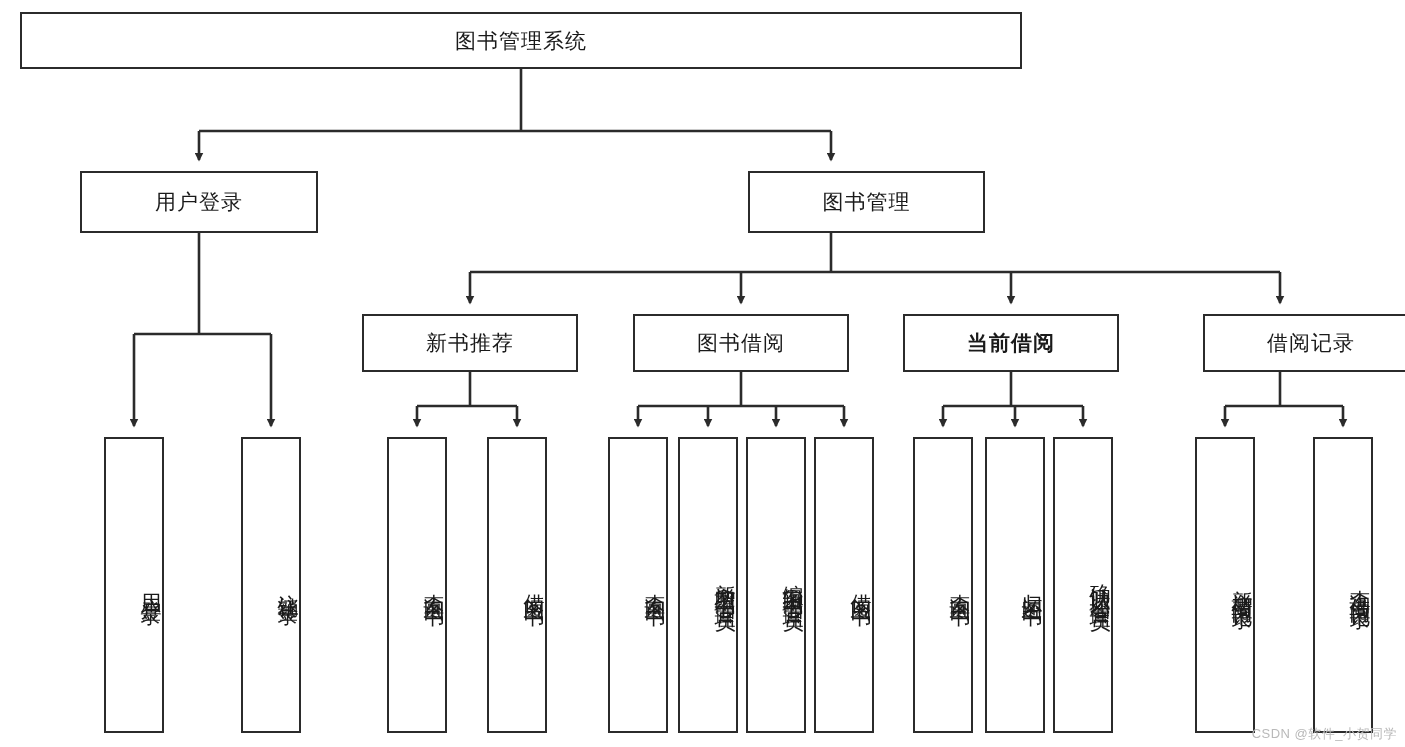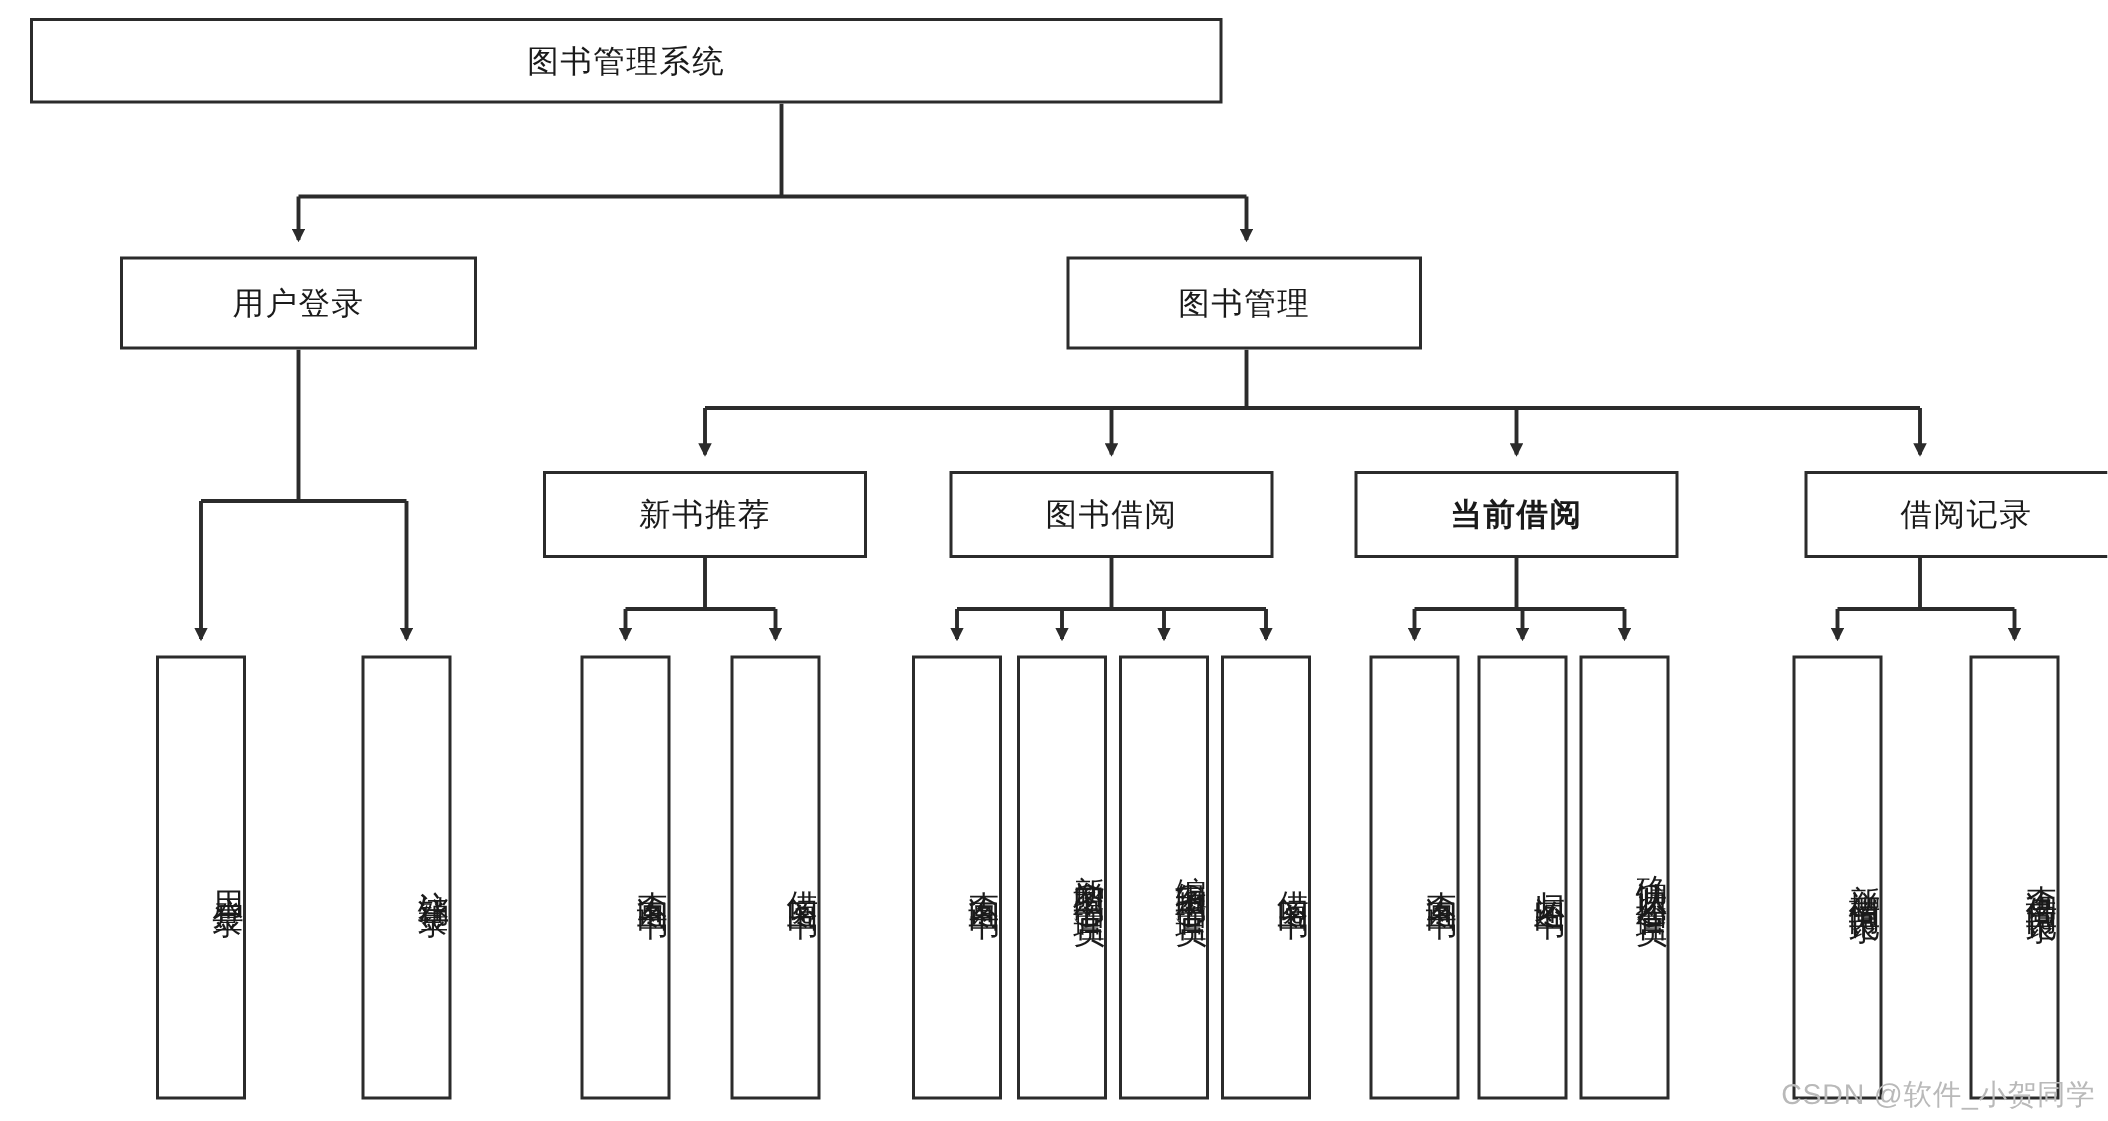--- a/index.html
+++ b/index.html
@@ -52,21 +52,21 @@
   }
   .node.vert .label {
     writing-mode: vertical-rl;
     text-orientation: upright;
     white-space: nowrap;
   }
   #watermark {
     position: absolute;
     right: 8px;
     bottom: 4px;
-    font-size: 19px;
+    font-size: 13px;
     color: #b9b9b9;
     letter-spacing: 0.5px;
     white-space: nowrap;
   }
 </style>
 </head>
 <body>
 
 <div id="canvas">
 
@@ -114,28 +114,28 @@
       <path d="M1015,406 L1015,426" marker-end="url(#arrowhead)"></path>
       <path d="M1083,406 L1083,426" marker-end="url(#arrowhead)"></path>
 
       <path d="M1280,372 L1280,406"></path>
       <path d="M1225,406 L1343,406"></path>
       <path d="M1225,406 L1225,426" marker-end="url(#arrowhead)"></path>
       <path d="M1343,406 L1343,426" marker-end="url(#arrowhead)"></path>
     </g>
   </svg>
 
-  <div class="node horiz" style="left: 20px; top: 12px; width: 795px; height: 57px; text-align: right;">
+  <div class="node horiz" style="left: 20px; top: 12px; width: 1002px; height: 57px; text-align: right;">
     <span class="label">图书管理系统</span>
   </div>
 
   <div class="node horiz" style="left: 80px; top: 171px; width: 238px; height: 62px;">
     <span class="label">用户登录</span>
   </div>
-  <div class="node horiz" style="left: 711px; top: 171px; width: 237px; height: 62px; text-align: center;">
+  <div class="node horiz" style="left: 748px; top: 171px; width: 237px; height: 62px; text-align: center;">
     <span class="label">图书管理</span>
   </div>
 
   <div class="node horiz" style="left: 362px; top: 314px; width: 216px; height: 58px;">
     <span class="label">新书推荐</span>
   </div>
   <div class="node horiz" style="left: 633px; top: 314px; width: 216px; height: 58px;">
     <span class="label">图书借阅</span>
   </div>
   <div class="node horiz" style="left: 903px; top: 314px; width: 216px; height: 58px; font-weight: bold;">

